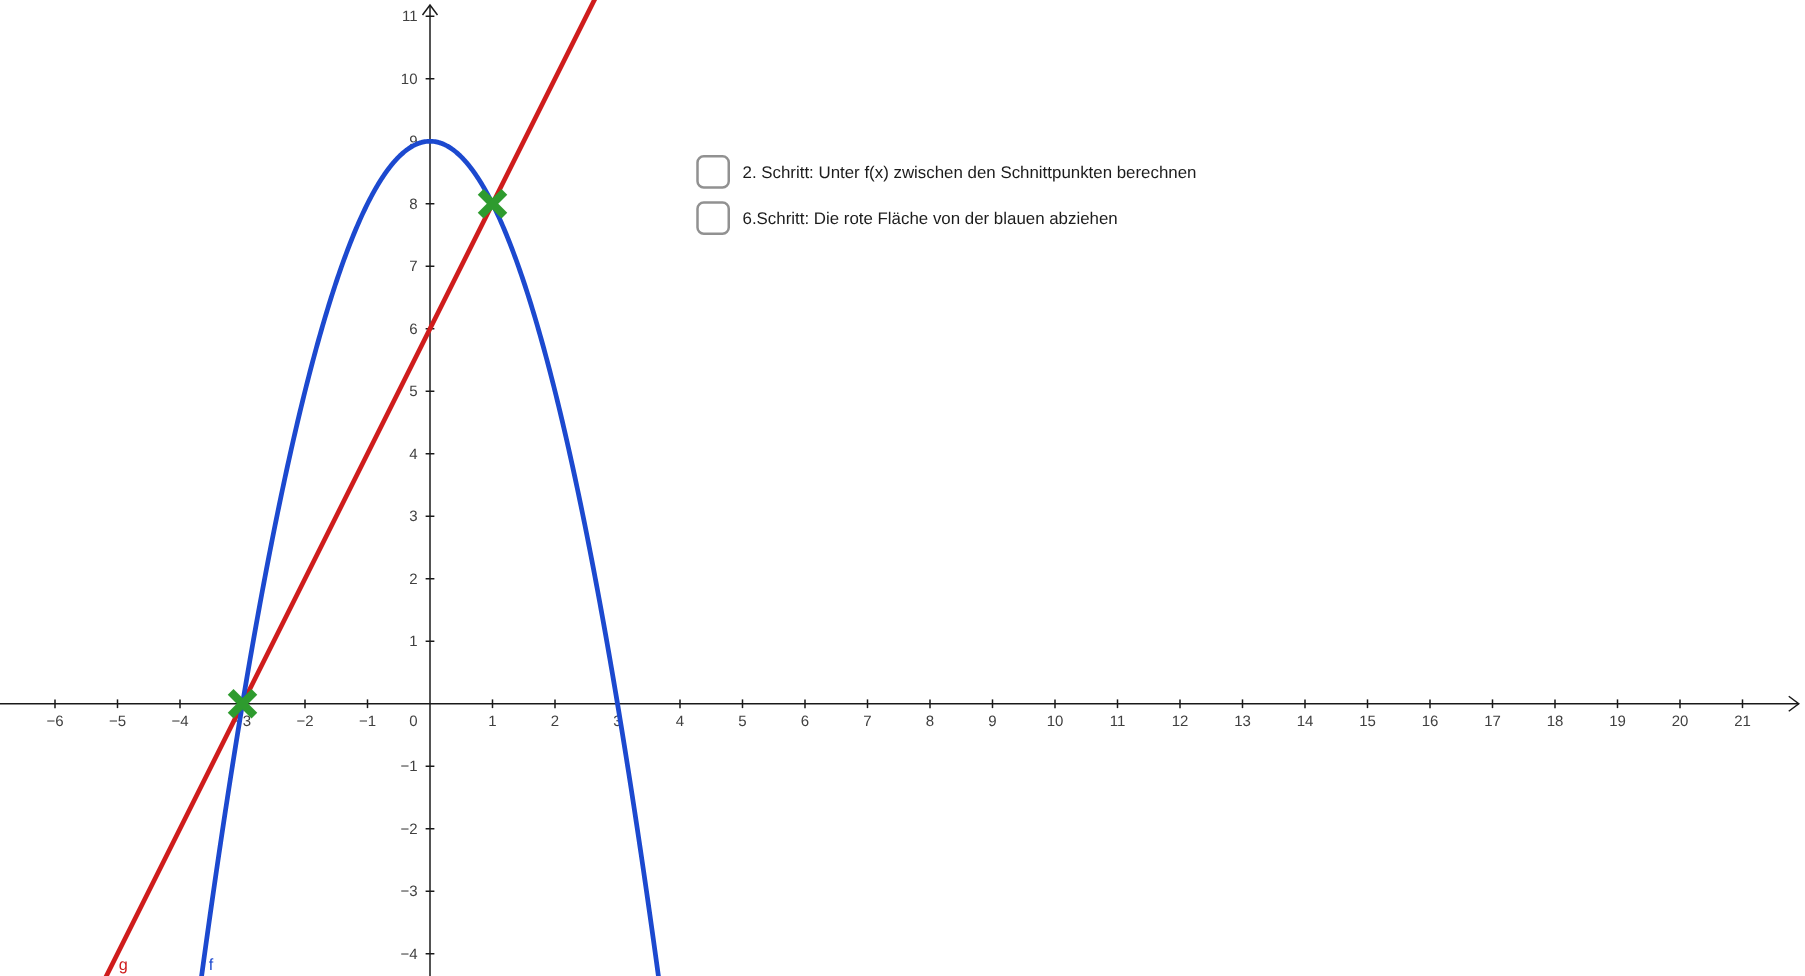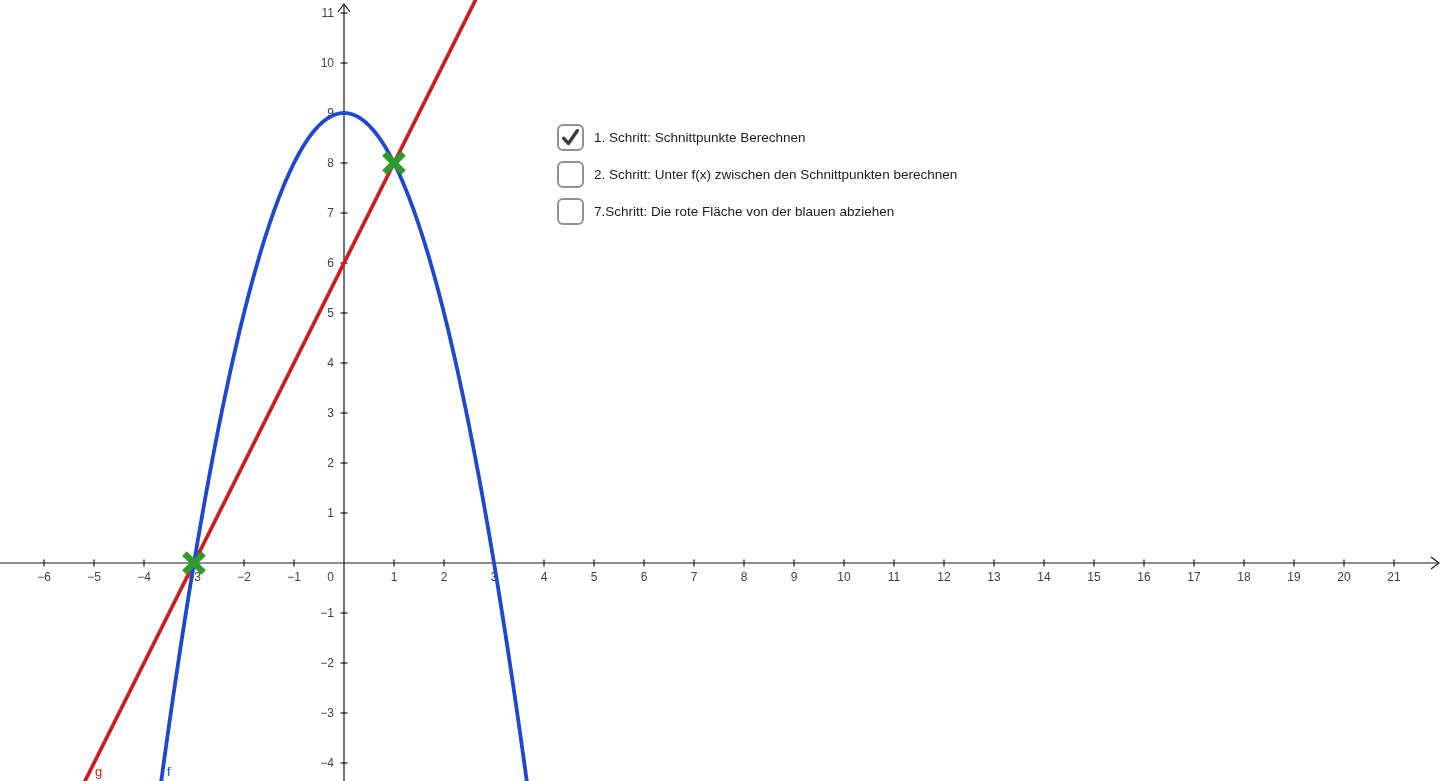--- a/index.html
+++ b/index.html
@@ -173,29 +173,21 @@
         <line x1="184.5" y1="553.5" x2="203.5" y2="572.5" stroke="#2e9b2e" stroke-width="6.5"></line>
         <line x1="184.5" y1="572.5" x2="203.5" y2="553.5" stroke="#2e9b2e" stroke-width="6.5"></line>
       </g>
       <g>
         <line x1="384.5" y1="153.5" x2="403.5" y2="172.5" stroke="#2e9b2e" stroke-width="6.5"></line>
         <line x1="384.5" y1="172.5" x2="403.5" y2="153.5" stroke="#2e9b2e" stroke-width="6.5"></line>
       </g>
     </svg>
   <div id="checkbox-panel" class="checkbox-panel">
       <div class="cb-row">
-        <span class="cb-box">
-          <svg viewBox="0 0 27 27">
-            <path d="M5.5 14.5 L11 20.5 L21.5 5.5" fill="none" stroke="#3a3a3a" stroke-width="4" stroke-linecap="round" stroke-linejoin="round"></path>
-          </svg>
-        </span>
-        <span class="cb-label">1. Schritt: Schnittpunkte Berechnen</span>
-      </div>
-      <div class="cb-row">
         <span class="cb-box"></span>
         <span class="cb-label">2. Schritt: Unter f(x) zwischen den Schnittpunkten berechnen</span>
       </div>
       <div class="cb-row">
         <span class="cb-box"></span>
-        <span class="cb-label">7.Schritt: Die rote Fläche von der blauen abziehen</span>
+        <span class="cb-label">6.Schritt: Die rote Fläche von der blauen abziehen</span>
       </div>
     </div>
 </div>
 
 </body></html>

